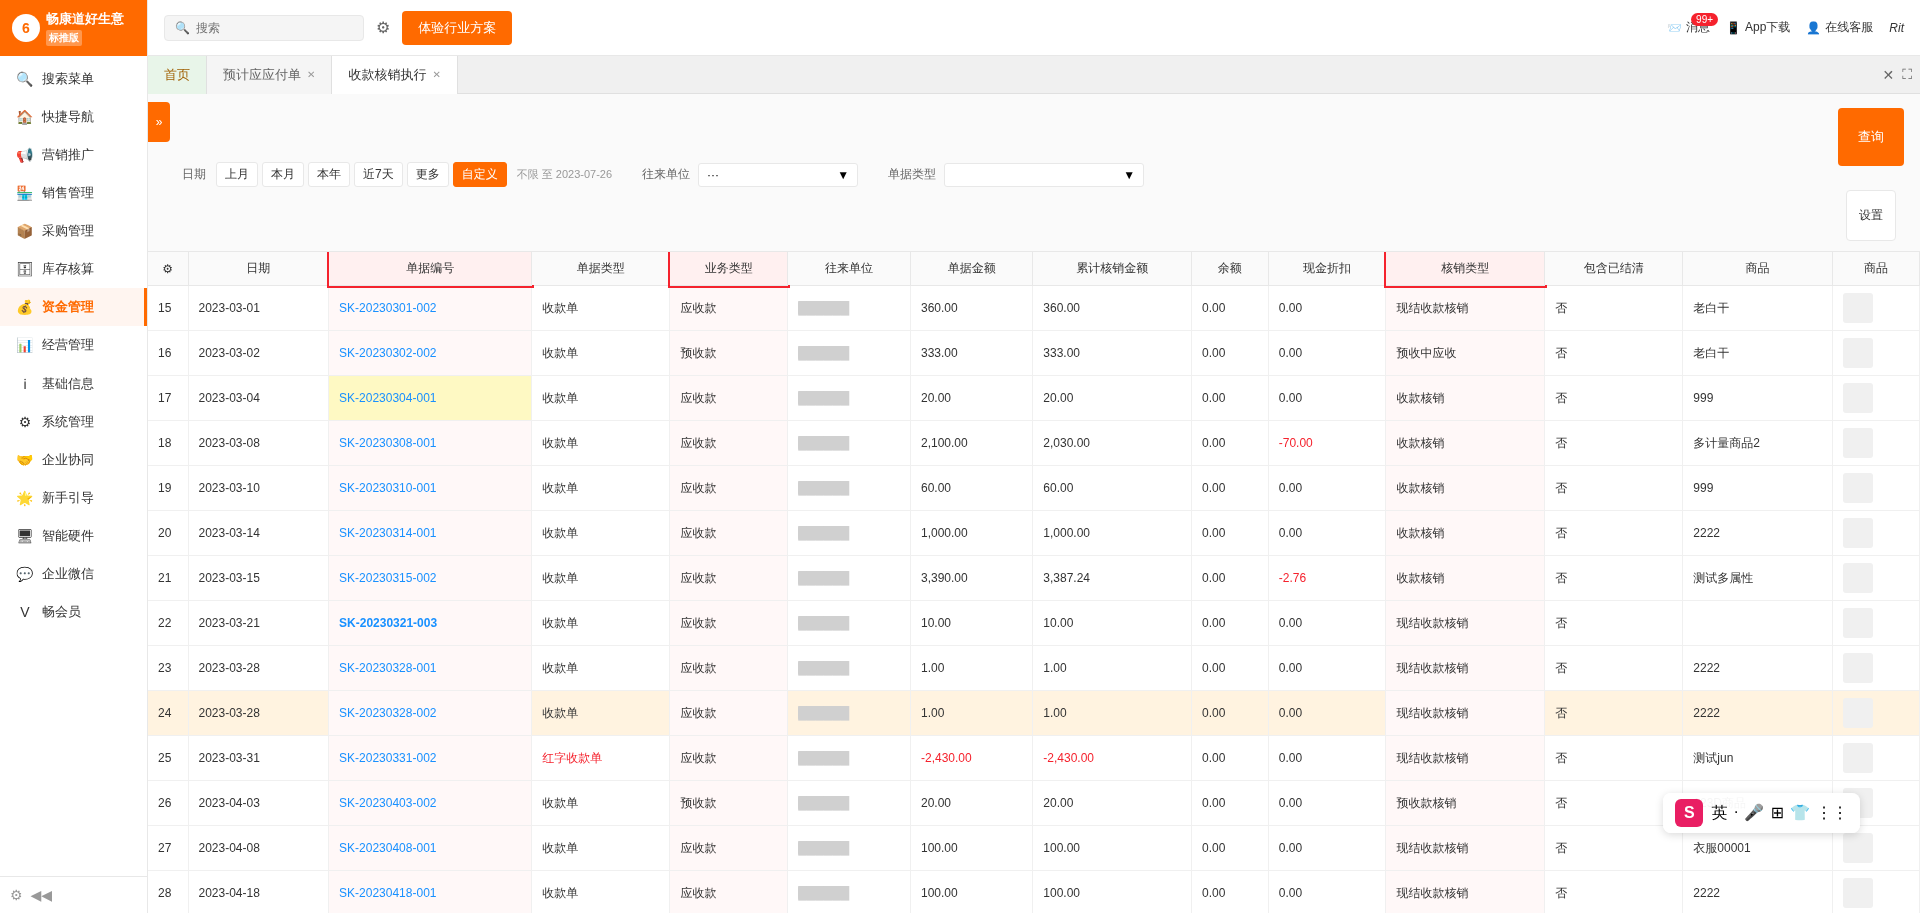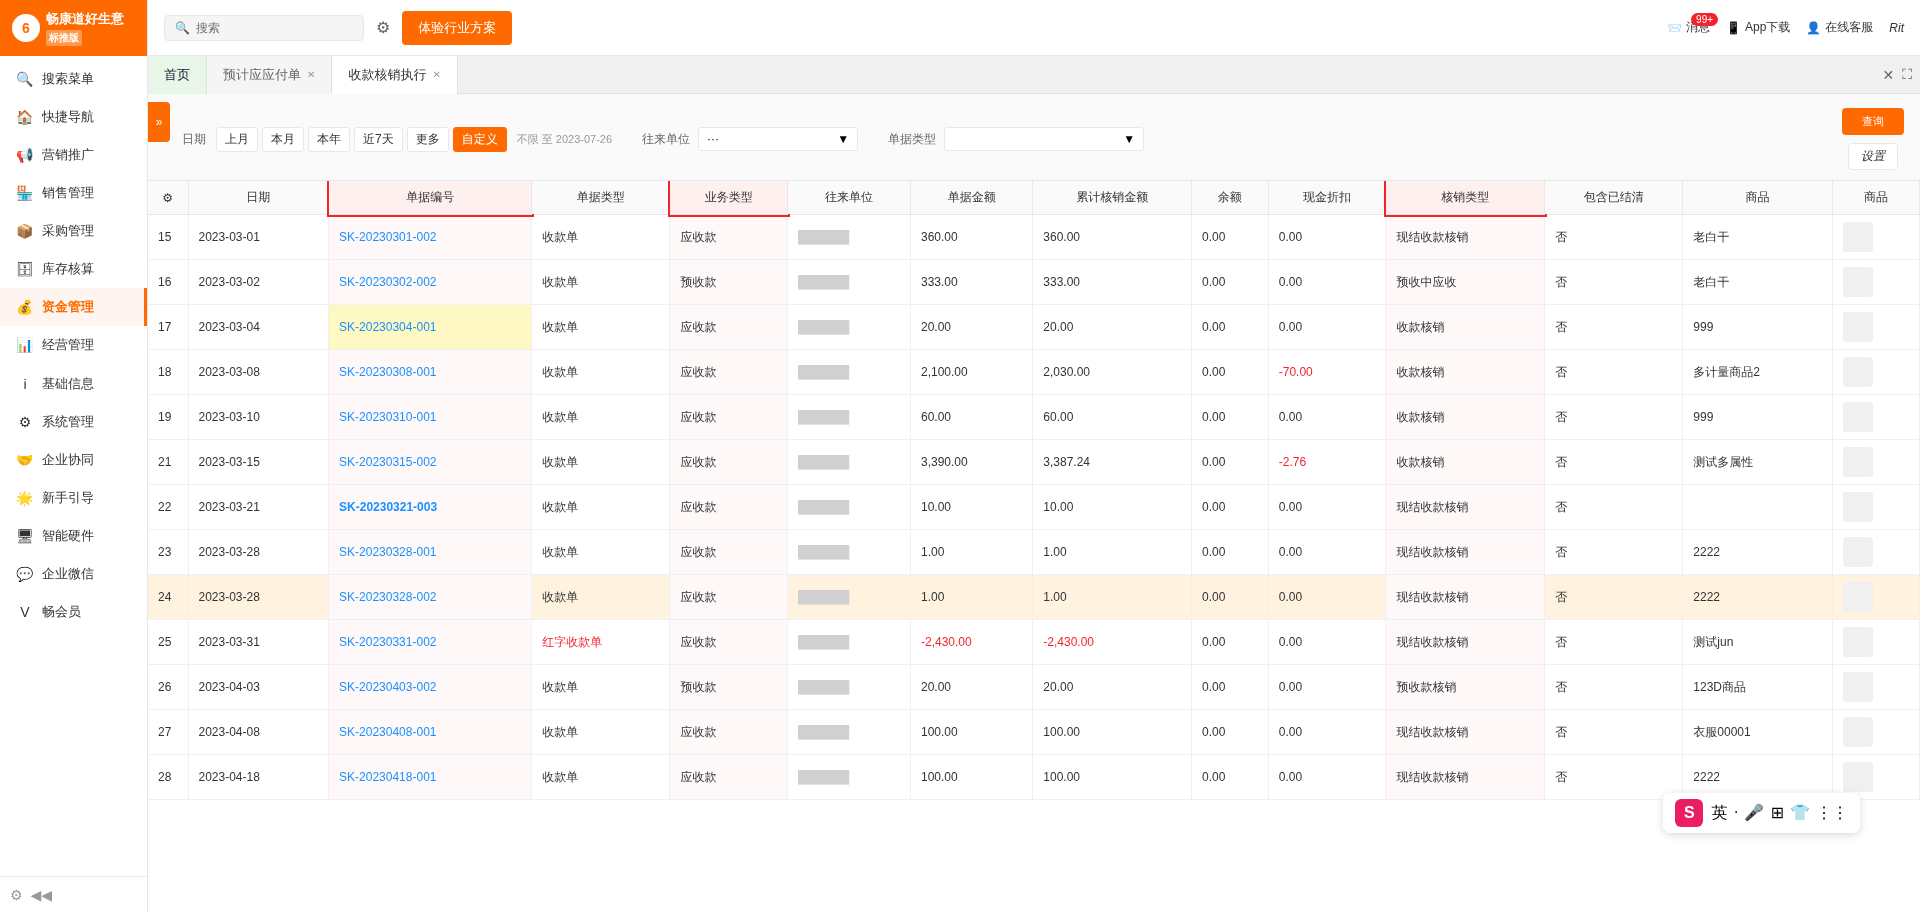--- a/index.html
+++ b/index.html
@@ -32,41 +32,41 @@
     .topbar-msg { display: flex; align-items: center; gap: 4px; color: #333; font-size: 12px; cursor: pointer; position: relative; }
     .badge { background: #f5222d; color: #fff; border-radius: 10px; padding: 1px 5px; font-size: 10px; position: absolute; top: -6px; right: -8px; }
     .topbar-app { display: flex; align-items: center; gap: 4px; color: #333; font-size: 12px; cursor: pointer; }
     .topbar-service { display: flex; align-items: center; gap: 4px; color: #333; font-size: 12px; cursor: pointer; }
     .topbar-user { color: #333; font-size: 12px; font-style: italic; }
 
     
     .tabs-bar { background: #f0f0f0; display: flex; align-items: center; height: 38px; border-bottom: 1px solid #e0e0e0; }
     .tab { padding: 0 16px; height: 38px; display: flex; align-items: center; gap: 6px; cursor: pointer; font-size: 13px; color: #666; border-right: 1px solid #e0e0e0; background: #f5f5f5; }
     .tab.active { background: #fff; color: #333; font-weight: 500; }
-    .tab.home { background: #e8f5e9; color: #0f172a; }
+    .tab.home { background: #e8f5e9; color: #a16207; }
     .tab-close { font-size: 10px; color: #999; cursor: pointer; }
     .tabs-right { margin-left: auto; display: flex; align-items: center; gap: 8px; padding-right: 8px; }
     .tabs-right-icon { font-size: 14px; color: #666; cursor: pointer; }
 
     
     .page-content { flex: 1; background: #fff; margin: 0; overflow: hidden; display: flex; flex-direction: column; }
 
     
     .page-header { padding: 14px 20px 10px; border-bottom: 1px solid #f0f0f0; display: flex; align-items: center; justify-content: space-between; }
     .page-title { font-size: 18px; font-weight: bold; color: #333; }
     .page-actions { display: flex; gap: 8px; }
     .action-btn { display: flex; align-items: center; gap: 4px; color: #666; font-size: 12px; cursor: pointer; border: 1px solid #e8e8e8; border-radius: 4px; padding: 4px 10px; background: #fff; }
     .filter-label { color: #666; font-size: 12px; white-space: nowrap; }
     .filter-btns { display: flex; gap: 4px; }
     .filter-btn { padding: 3px 8px; border: 1px solid #e8e8e8; border-radius: 3px; background: #fff; font-size: 12px; color: #333; cursor: pointer; }
     .filter-btn.custom { background: #ff6a00; color: #fff; border-color: #ff6a00; }
     .filter-date-range { font-size: 11px; color: #999; }
     .filter-select { border: 1px solid #e8e8e8; border-radius: 3px; padding: 4px 8px; font-size: 12px; min-width: 120px; display: flex; align-items: center; justify-content: space-between; cursor: pointer; background: #fff; }
-    .query-btn { background: #ff6a00; color: #fff; border: none; border-radius: 4px; padding: 6px 20px; font-size: 11px; cursor: pointer; }
-    .settings-btn { display: block; background: #fff; color: #333; border: 1px solid #e8e8e8; border-radius: 4px; padding: 4px 12px; font-size: 12px; cursor: pointer; margin-top: 4px; text-align: center; font-style: italic; }
+    .query-btn { background: #ff6a00; color: #fff; border: none; border-radius: 4px; padding: 20px 20px; font-size: 13px; cursor: pointer; }
+    .settings-btn { display: block; background: #fff; color: #333; border: 1px solid #e8e8e8; border-radius: 4px; padding: 16px 12px; font-size: 12px; cursor: pointer; margin-top: 20px; text-align: center; }
 
     
     .toggle-btn { background: #ff6a00; color: #fff; border: none; width: 22px; height: 40px; display: flex; align-items: center; justify-content: center; cursor: pointer; border-radius: 0 4px 4px 0; font-size: 12px; }
 
     
     .table-container { flex: 1; overflow: auto; padding: 0 0 0 0; }
     table { width: 100%; border-collapse: collapse; font-size: 12px; }
     thead th { background: #fafafa; border-bottom: 1px solid #e8e8e8; border-right: 1px solid #e8e8e8; padding: 8px 10px; font-weight: 500; color: #333; white-space: nowrap; position: sticky; top: 0; z-index: 1; }
     tbody td { border-bottom: 1px solid #f0f0f0; border-right: 1px solid #f0f0f0; padding: 7px 10px; color: #333; white-space: nowrap; }
     tbody tr.highlighted { background: #fff3e0; }
@@ -339,20 +339,36 @@
               <td>60.00</td>
               <td>60.00</td>
               <td>0.00</td>
               <td>0.00</td>
               <td style="background:#fff8f8;">收款核销</td>
               <td>否</td>
               <td>999</td>
               <td><div class="img-placeholder"></div></td>
             </tr>
             <tr>
+              <td>20</td>
+              <td>2023-03-14</td>
+              <td style="background:#fff8f8;"><a class="link-text">SK-20230314-001</a></td>
+              <td>收款单</td>
+              <td style="background:#fff8f8;">应收款</td>
+              <td><span style="background:#d0d0d0; color:#d0d0d0; border-radius:2px; user-select:none;">██████</span></td>
+              <td>1,000.00</td>
+              <td>1,000.00</td>
+              <td>0.00</td>
+              <td>0.00</td>
+              <td style="background:#fff8f8;">收款核销</td>
+              <td>否</td>
+              <td>2222</td>
+              <td><div class="img-placeholder"></div></td>
+            </tr>
+            <tr>
               <td>21</td>
               <td>2023-03-15</td>
               <td style="background:#fff8f8;"><a class="link-text">SK-20230315-002</a></td>
               <td>收款单</td>
               <td style="background:#fff8f8;">应收款</td>
               <td><span style="background:#d0d0d0; color:#d0d0d0; border-radius:2px; user-select:none;">██████</span></td>
               <td>3,390.00</td>
               <td>3,387.24</td>
               <td>0.00</td>
               <td class="red-text">-2.76</td>

